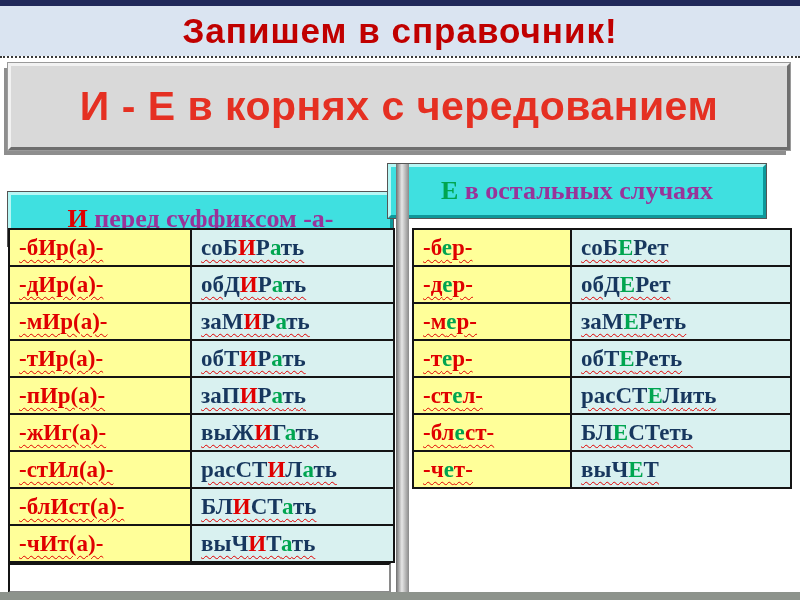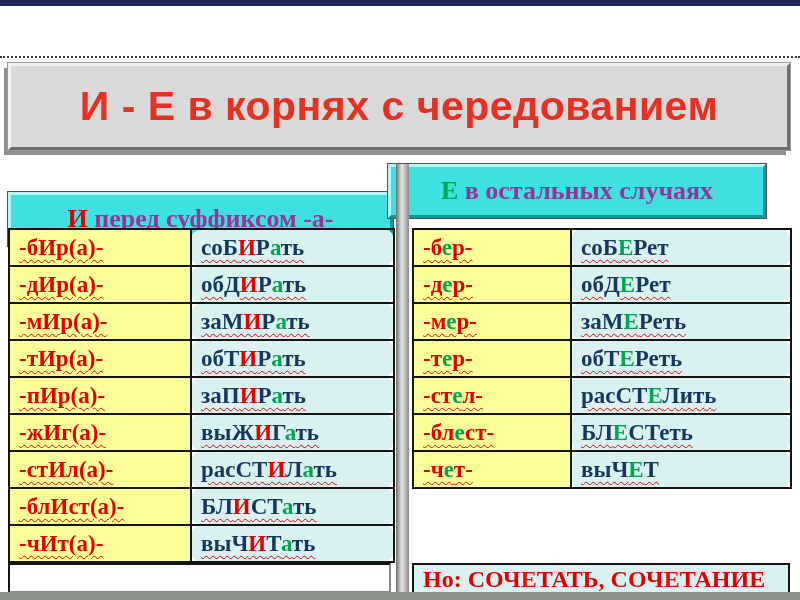--- a/index.html
+++ b/index.html
@@ -25,21 +25,21 @@
 
   .col-sep{position:absolute;left:396px;top:164px;width:13px;height:428px;
       background:linear-gradient(90deg,#6f6f6f,#e6e6e6 45%,#8a8a8a);}
 
   table.root-table{position:absolute;top:228px;border-collapse:collapse;table-layout:fixed;}
   #left-table{left:8px;width:385px;}
   #right-table{left:412px;width:378px;}
   td{border:2px solid #141414;height:35px;vertical-align:middle;padding:0 4px 0 9px;
      font-weight:bold;font-size:23px;overflow:hidden;white-space:nowrap;}
   td.root-cell{background:#ffff99;}
-  td.example-cell{background:#d9f1f0;border-radius:11px;}
+  td.example-cell{background:#d9f1f0;}
 
   .wavy{text-decoration:underline;text-decoration-style:wavy;text-decoration-color:#e00000;
         text-decoration-thickness:1px;text-underline-offset:4px;margin-top:12px;}
 
   .seg-r{color:#e00000;}
   .seg-g{color:#00a550;}
   .seg-n{color:#17375e;}
   .seg-p{color:#993399;}
   .seg-ru{color:#e81111;border-bottom:4px solid #e81111;}
 
@@ -49,20 +49,23 @@
       border:2px solid #141414;padding:1px 5px 0 9px;font-weight:bold;font-size:24px;line-height:27px;white-space:nowrap;}
 
   .bottom-strip{position:absolute;left:0;top:592px;width:800px;height:8px;background:#8d938c;}
 </style>
 </head>
 <body>
 
 <div class="slide">
   <div class="top-bar"></div>
 
+  <div class="title-band">
+    <div class="page-title">Запишем в справочник!</div>
+  </div>
 
   <div class="dotted-sep"></div>
 
   <div class="banner">
     <div class="banner-text">И - Е в корнях с чередованием</div>
   </div>
 
   <div class="col-header" id="left-header"><span class="seg-r">И</span><span class="seg-p"> перед суффиксом -а-</span></div>
   <div class="col-header" id="right-header"><span class="seg-g">Е</span><span class="seg-p"> в остальных случаях</span></div>
 
@@ -144,16 +147,15 @@
           <td class="example-cell"><span class="wavy"><span class="seg-n">БЛ</span><span class="seg-g">Е</span><span class="seg-n">СТеть</span></span></td>
         </tr>
         <tr>
           <td class="root-cell"><span class="wavy"><span class="seg-r">-ч</span><span class="seg-g">е</span><span class="seg-r">т-</span></span></td>
           <td class="example-cell"><span class="wavy"><span class="seg-n">выЧ</span><span class="seg-g">Е</span><span class="seg-n">Т</span></span></td>
         </tr>
       </tbody>
   </table>
 
   <div class="footer-box"></div>
-  <div class="note-row" id="note-row"><span class="seg-r">Но: СОЧ</span><span class="seg-ru">Е</span><span class="seg-r">ТАТЬ, СОЧ</span><span class="seg-ru">Е</span><span class="seg-r">ТАНИЕ</span></div>
 
   <div class="bottom-strip"></div>
 </div>
 
 </body></html>

